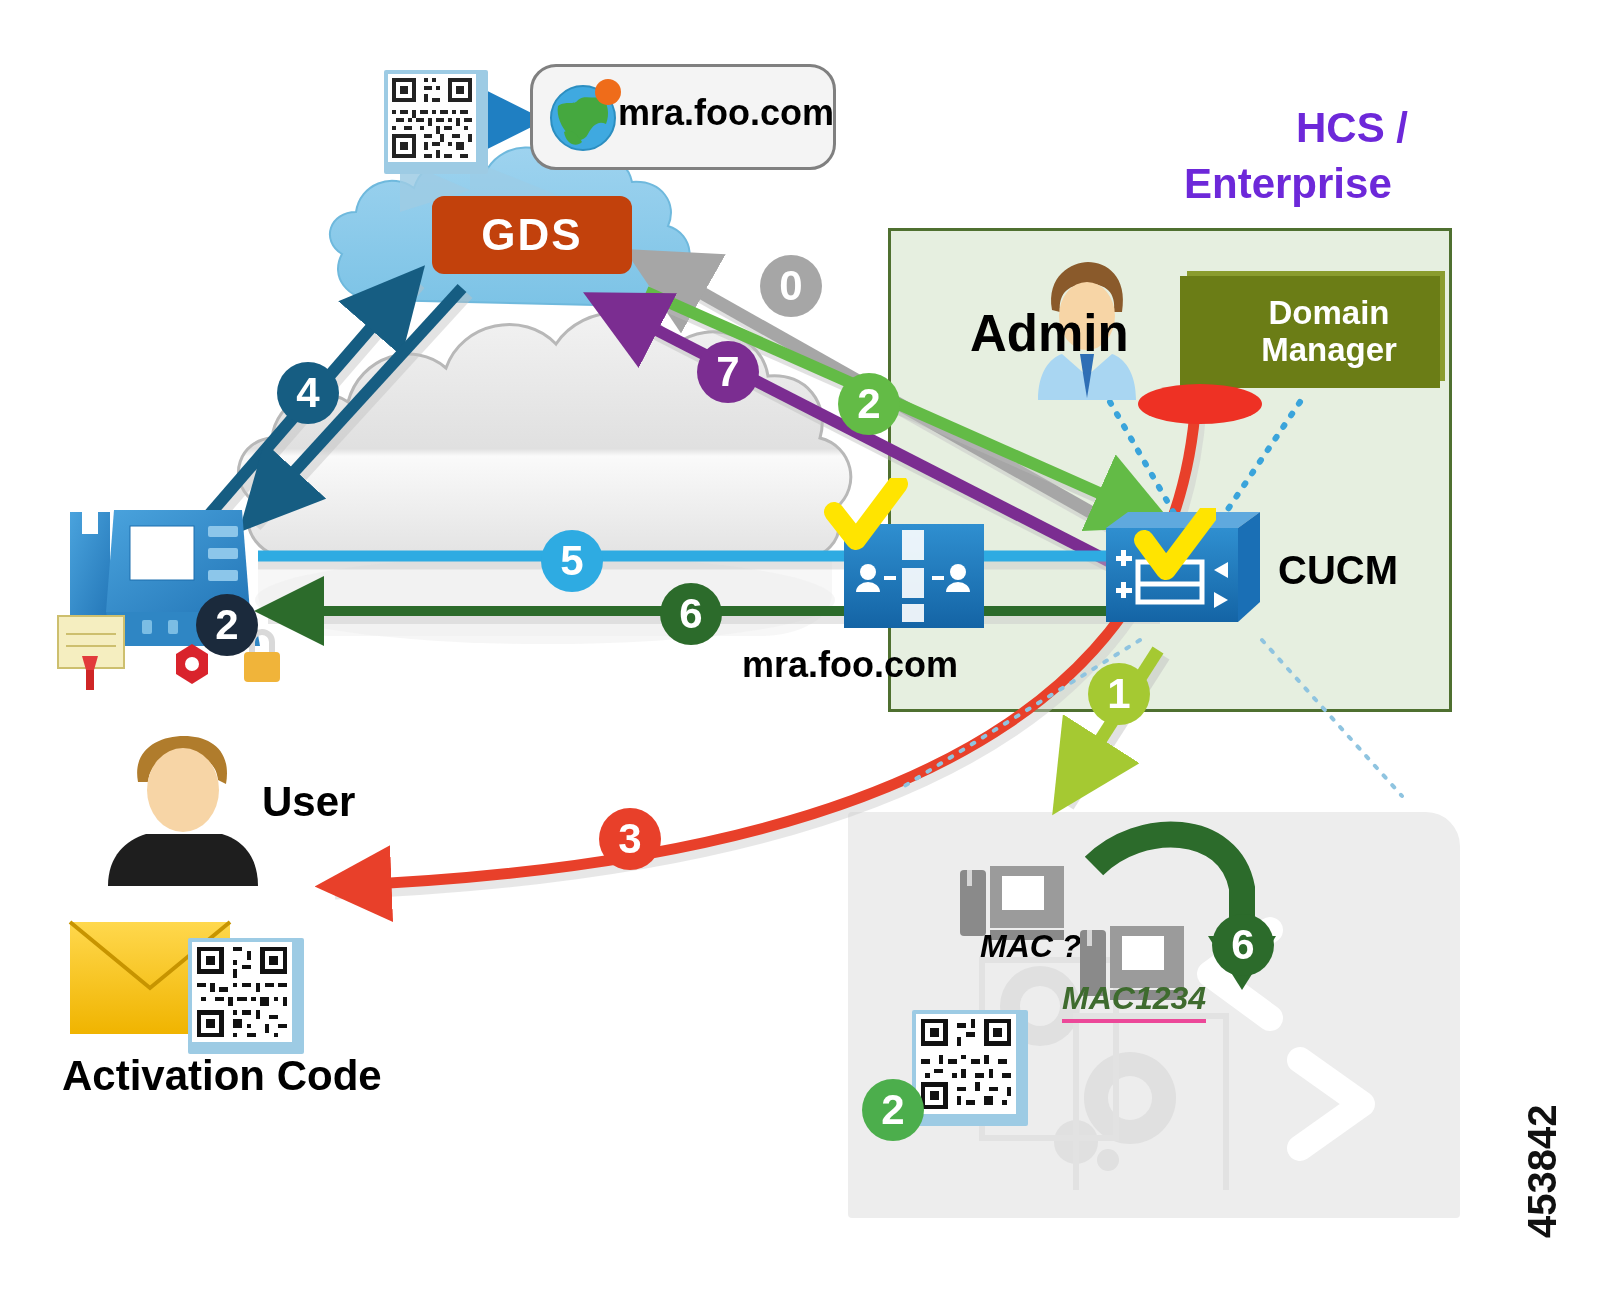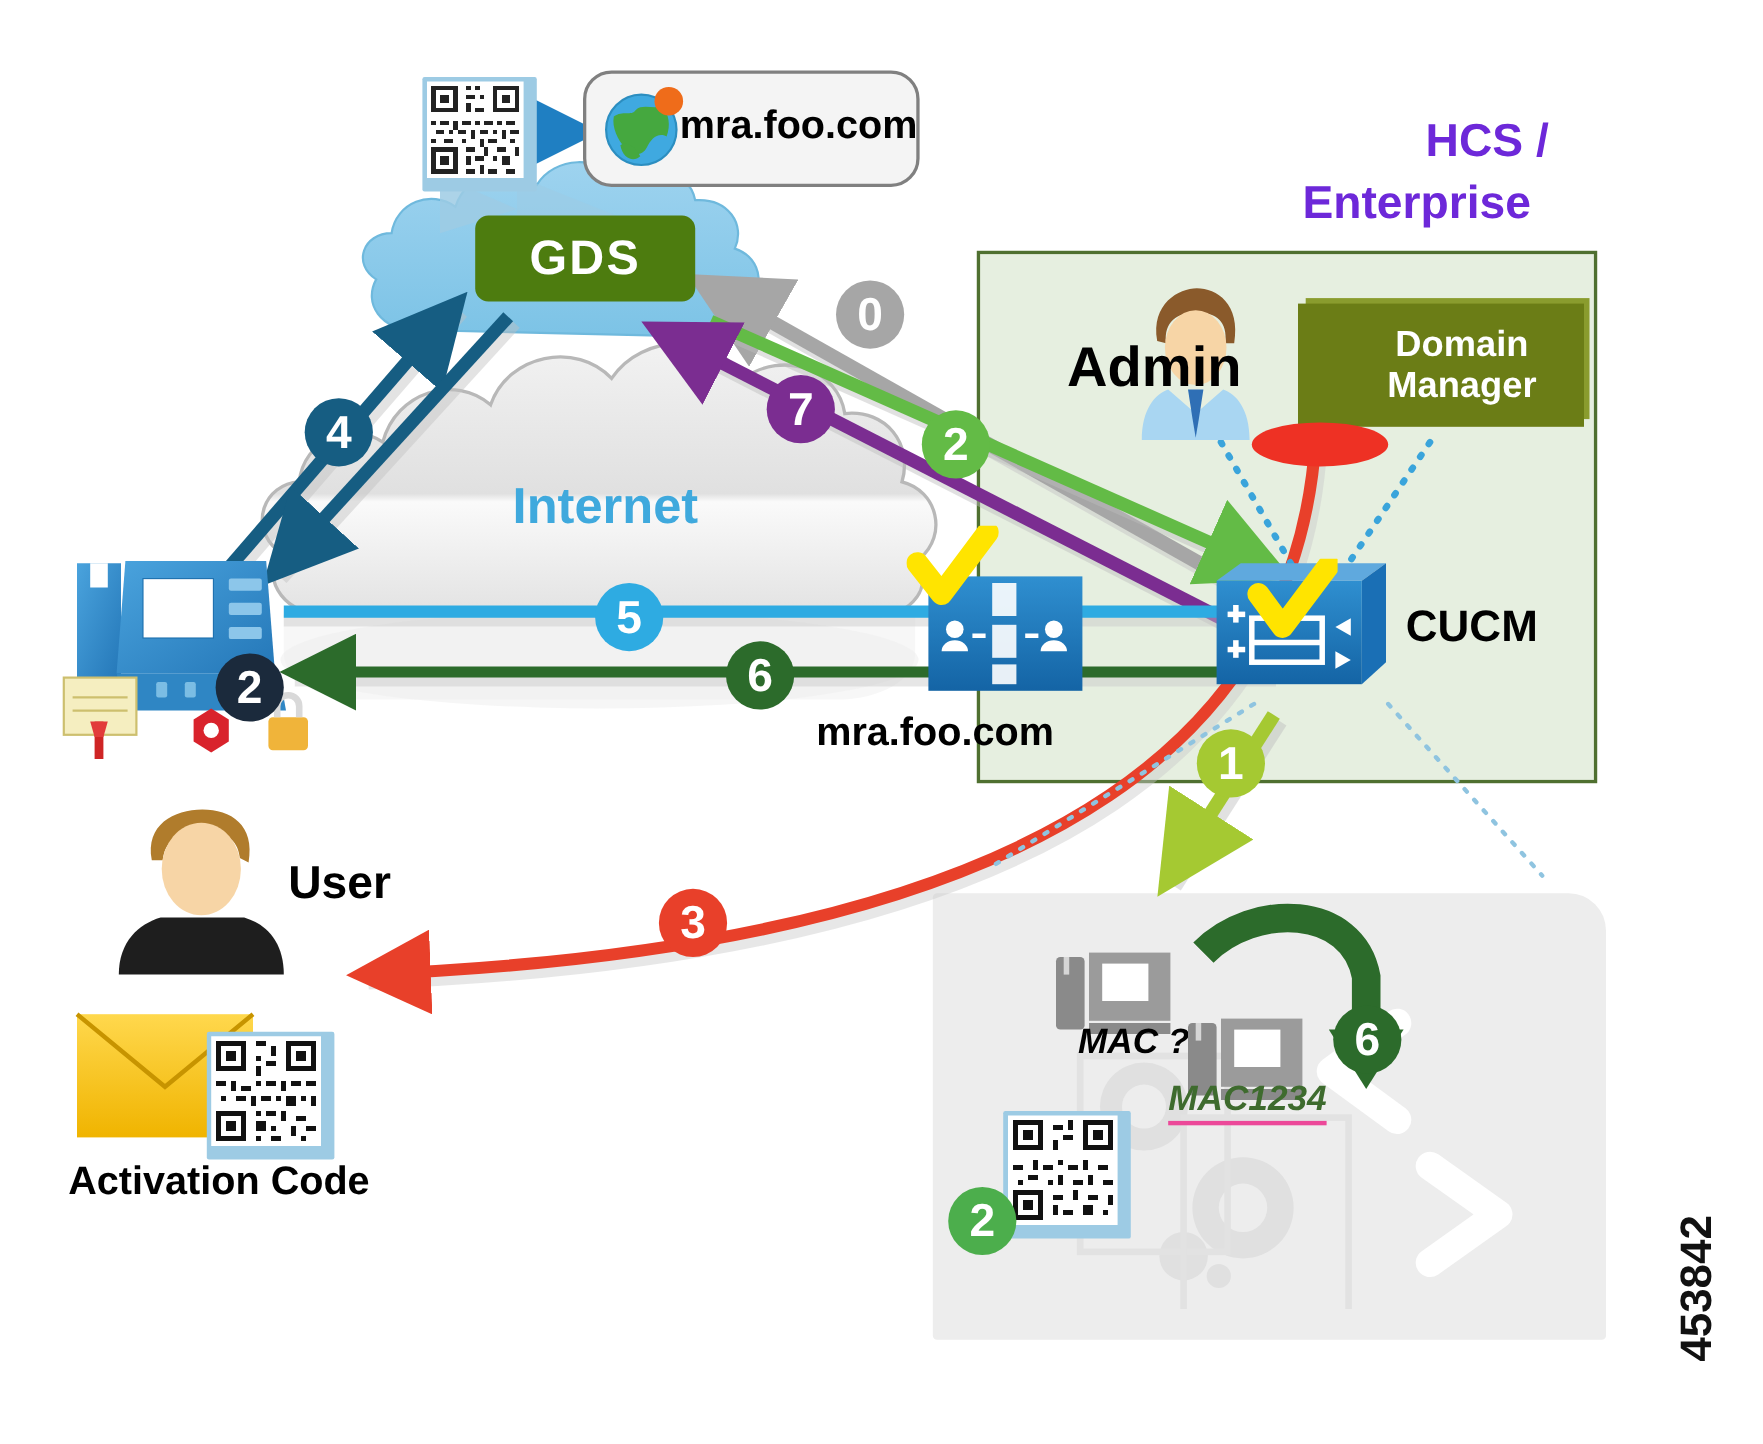--- a/index.html
+++ b/index.html
@@ -6,21 +6,21 @@
   body{font-family:"Liberation Sans",sans-serif;}
   #stage{position:relative;width:1603px;height:1313px;background:#fff;overflow:hidden;}
   .abs{position:absolute;}
   svg.layer{position:absolute;left:0;top:0;width:1603px;height:1313px;overflow:visible;}
   .lbl{position:absolute;font-weight:bold;white-space:nowrap;}
   .lbl-blue{color:#000000;}
   .lbl-dkgreen{color:#6d28d9;}
   .badge{position:absolute;border-radius:50%;display:flex;align-items:center;justify-content:center;
          color:#fff;font-weight:bold;font-family:"Liberation Sans",sans-serif;}
   .cloudtxt{font-size:46px;font-weight:bold;color:#3fa9dd;}
-  .gdsbox{position:absolute;background:#4d7c0f;border-radius:12px;display:flex;align-items:center;justify-content:center;
+  .gdsbox{position:absolute;background:#c2410c;border-radius:12px;display:flex;align-items:center;justify-content:center;
           color:#fff;font-size:44px;font-weight:bold;letter-spacing:2px;}
   .dmbox{position:absolute;background:#6b7d16;color:#fff;display:flex;align-items:center;justify-content:center;
          text-align:center;font-size:33px;font-weight:bold;line-height:1.12;
          box-shadow:6px -6px 0 -1px #8a9c2e;padding-left:38px;}
   .hcsbox{position:absolute;background:#e6efe0;border:3px solid #4f7030;}
   .detailbox{position:absolute;background:#ededed;border-radius:4px 34px 4px 4px;}
   .callout{position:absolute;background:#f4f4f4;border:3px solid #808080;border-radius:26px;}
   .qrwrap{position:absolute;background:#9dcbe4;padding:4px;border-radius:2px;}
   .figno{position:absolute;font-size:40px;font-weight:bold;color:#111;
          transform:rotate(-90deg);transform-origin:left top;white-space:nowrap;}
@@ -236,21 +236,20 @@
         <rect x="9" y="20" width="2" height="1"></rect>
           <rect x="12" y="19" width="1" height="2"></rect>
         <rect x="14" y="20" width="2" height="1"></rect>
           <rect x="18" y="20" width="2" height="1"></rect>
       </g>
     </svg>
   </div>
 
   <div class="gdsbox" style="left:432px;top:196px;width:200px;height:78px;">GDS</div>
 
-  <div class="cloudtxt abs" style="left:466px;top:432px;">Internet</div>
 
   <svg class="abs" style="left:64px;top:500px;width:210px;height:170px;">
     <path d="M6,12 L46,12 L46,118 L6,118 Z" fill="url(#gPhone)"></path>
     <path d="M18,12 L34,12 L34,34 L18,34 Z" fill="#fff"></path>
     <path d="M50,10 L178,10 L186,112 L42,112 Z" fill="url(#gPhone)"></path>
     <rect x="66" y="26" width="64" height="54" fill="#fff" stroke="#1c6fae"></rect>
     <rect x="144" y="26" width="30" height="11" rx="2" fill="#8cc6ea"></rect>
     <rect x="144" y="48" width="30" height="11" rx="2" fill="#8cc6ea"></rect>
     <rect x="144" y="70" width="30" height="11" rx="2" fill="#8cc6ea"></rect>
     <path d="M42,112 L190,112 L196,146 L48,146 Z" fill="#2f86c4"></path>
@@ -381,21 +380,21 @@
         <rect x="9" y="17" width="2" height="2"></rect>
           <rect x="12" y="18" width="1" height="1"></rect>
         <rect x="16" y="18" width="1" height="2"></rect>
           <rect x="19" y="18" width="2" height="1"></rect>
         <rect x="9" y="20" width="1" height="1"></rect>
           <rect x="12" y="20" width="2" height="1"></rect>
         <rect x="18" y="20" width="1" height="1"></rect>
       </g>
     </svg>
   </div>
-  <div class="lbl lbl-blue" style="left:62px;top:1052px;font-size:36px;">Activation Code</div>
+  <div class="lbl lbl-blue" style="left:62px;top:1052px;font-size:42px;">Activation Code</div>
 
   <svg class="abs" style="left:1150px;top:900px;width:300px;height:280px;">
     <path d="M120,30 L60,74 L120,118" fill="none" stroke="#fff" stroke-width="26" stroke-linecap="round" stroke-linejoin="round"></path>
     <path d="M150,160 L212,204 L150,248" fill="none" stroke="#fff" stroke-width="26" stroke-linecap="round" stroke-linejoin="round"></path>
   </svg>
   <svg class="abs" style="left:930px;top:920px;width:330px;height:270px;">
     <g fill="#e0e0e0">
       <circle cx="110" cy="86" r="40"></circle>
         <circle cx="110" cy="86" r="20" fill="#ededed"></circle>
       <circle cx="76" cy="130" r="17"></circle>

